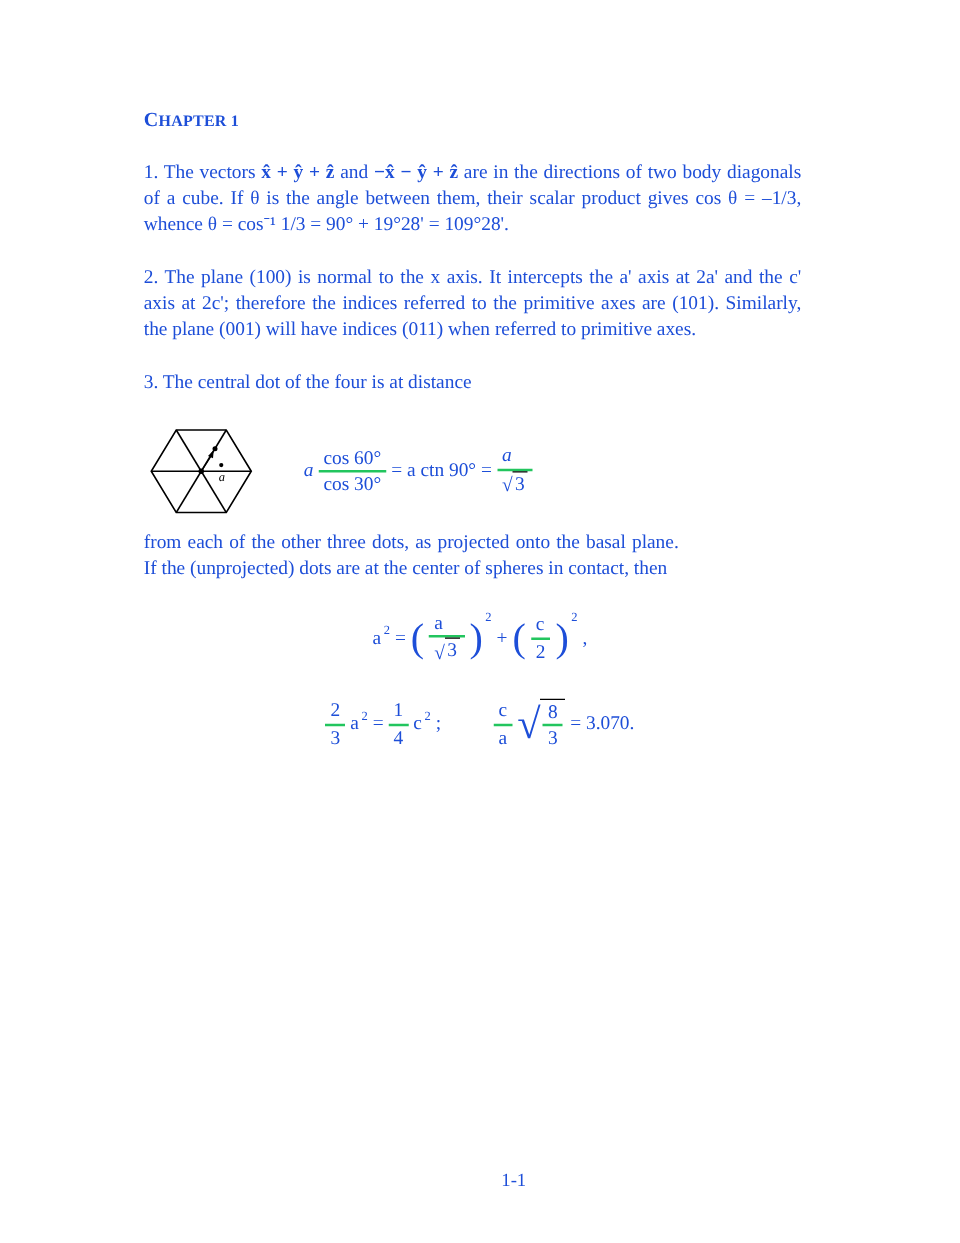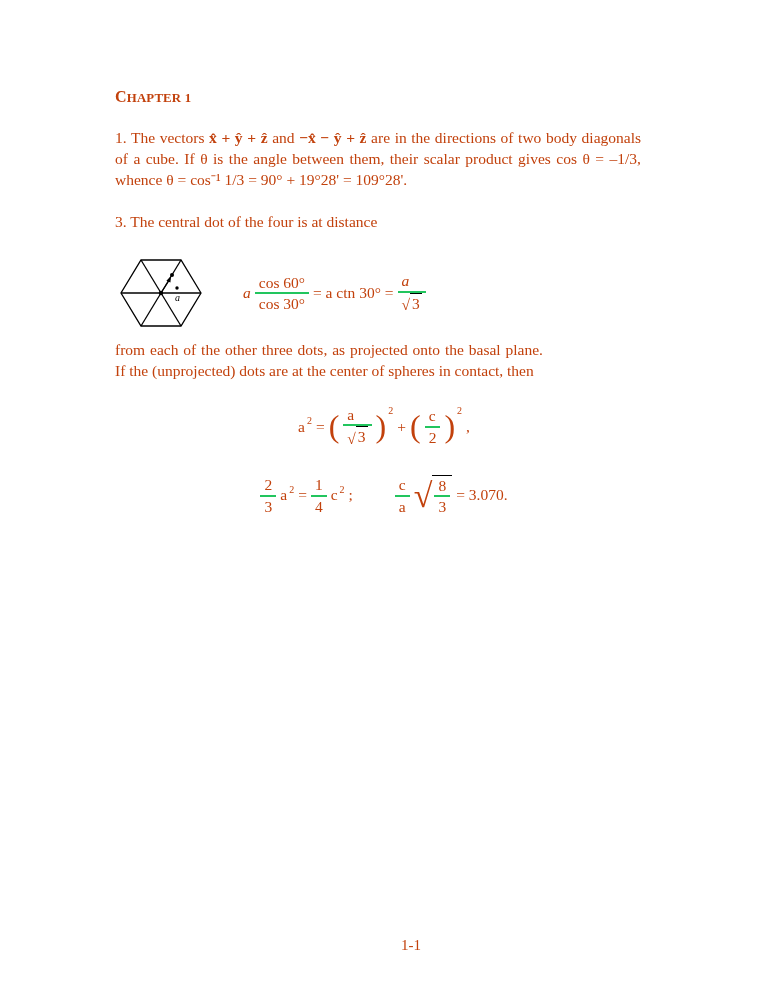--- a/index.html
+++ b/index.html
@@ -1,20 +1,20 @@
 <!DOCTYPE html>
 <html><head>
 <meta charset="utf-8">
 <style>
   html,body { margin:0; padding:0; background:#ffffff; }
   .page {
     position:relative;
     width:768px; height:994px;
     background:#ffffff;
-    color:#c2410c;
+    color:#1d4ed8;
     font-family:"Liberation Serif", serif;
     overflow:hidden;
   }
   .content {
     position:absolute;
     top:88px; left:115px;
     width:538px;
   }
   .chapter {
     font-weight:bold;
@@ -94,20 +94,21 @@
 </head>
 <body>
 
 <div class="page">
   <div class="content">
 
     <h1 class="chapter"><span>C</span><span class="rest">HAPTER 1</span></h1>
 
     <p class="body-text"><span>1. The vectors </span><span class="bold-vec">x̂ + ŷ + ẑ</span><span> and </span><span class="bold-vec">−x̂ − ŷ + ẑ</span><span> are in the directions of two body diagonals of a cube. If θ is the angle between them, their scalar product gives cos θ = –1/3, whence </span><span>θ = cos⁻¹ 1/3 = 90° + 19°28' = 109°28'.</span></p>
 
+    <p class="body-text">2. The plane (100) is normal to the x axis. It intercepts the a' axis at 2a' and the c' axis at 2c'; therefore the indices referred to the primitive axes are (101). Similarly, the plane (001) will have indices (011) when referred to primitive axes.</p>
 
     <p class="body-text">3. The central dot of the four is at distance</p>
 
     <div class="fig-row">
       <svg class="hex" width="92" height="80" viewBox="0 0 92 80">
         <g stroke="#000" stroke-width="1.3" fill="none">
           <polygon points="86,40 66,7 26,7 6,40 26,73 66,73"></polygon>
           <line x1="6" y1="40" x2="86" y2="40"></line>
           <line x1="26" y1="7" x2="66" y2="73"></line>
           <line x1="66" y1="7" x2="26" y2="73"></line>
@@ -121,21 +122,21 @@
         <polygon points="56,23 51.4,27.8 55.4,29.6" fill="#000"></polygon>
         <text x="60" y="48" font-size="10" font-style="italic">a</text>
       </svg>
 
       <div class="math">
         <span class="it">a</span>
         <span class="frac">
             <span class="num">cos 60°</span>
             <span class="den">cos 30°</span>
           </span>
-        <span>= a ctn 30° =</span>
+        <span>= a ctn 90° =</span>
         <span class="frac">
             <span class="num it">a</span>
             <span class="den"><span class="rt">
                 <span class="sym">√</span>
                 <span class="rad">3</span>
               </span></span>
           </span>
       </div>
     </div>
 

